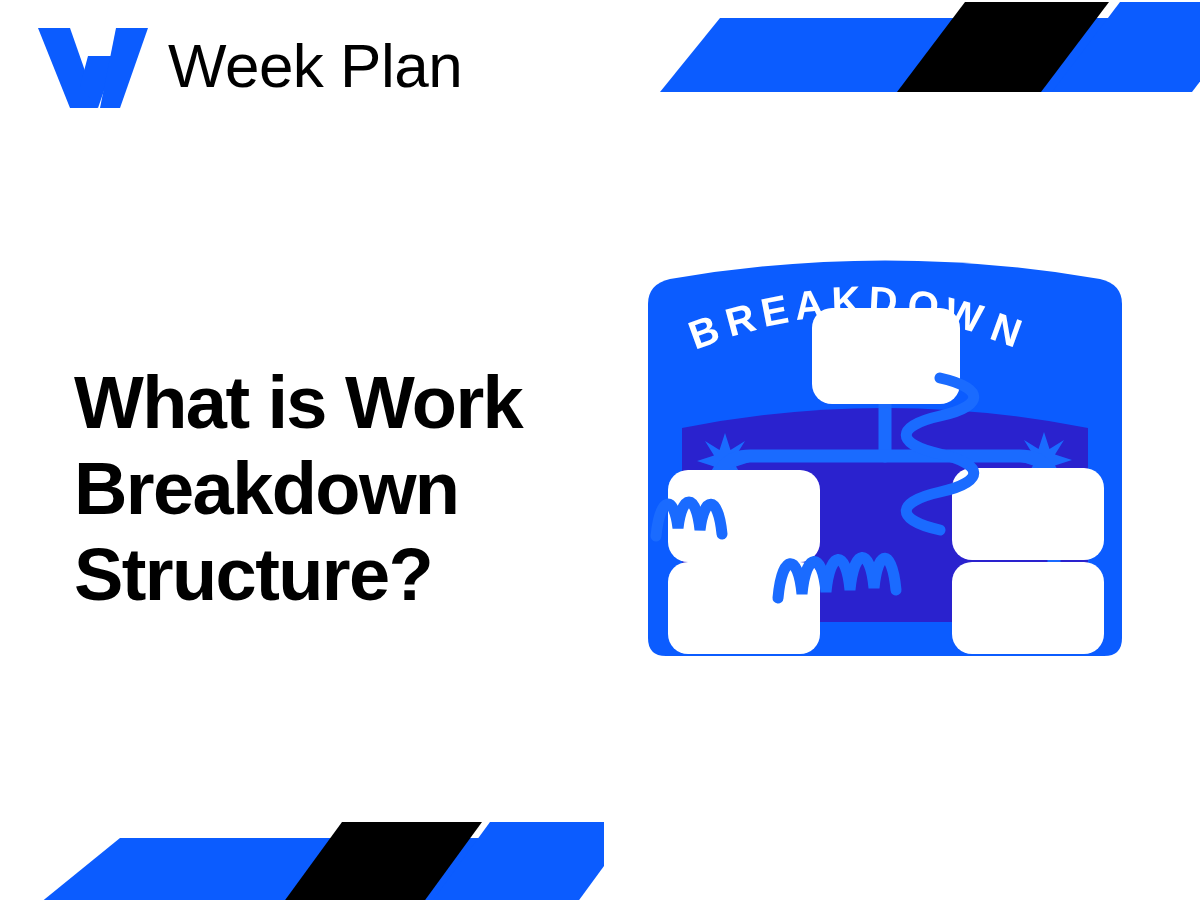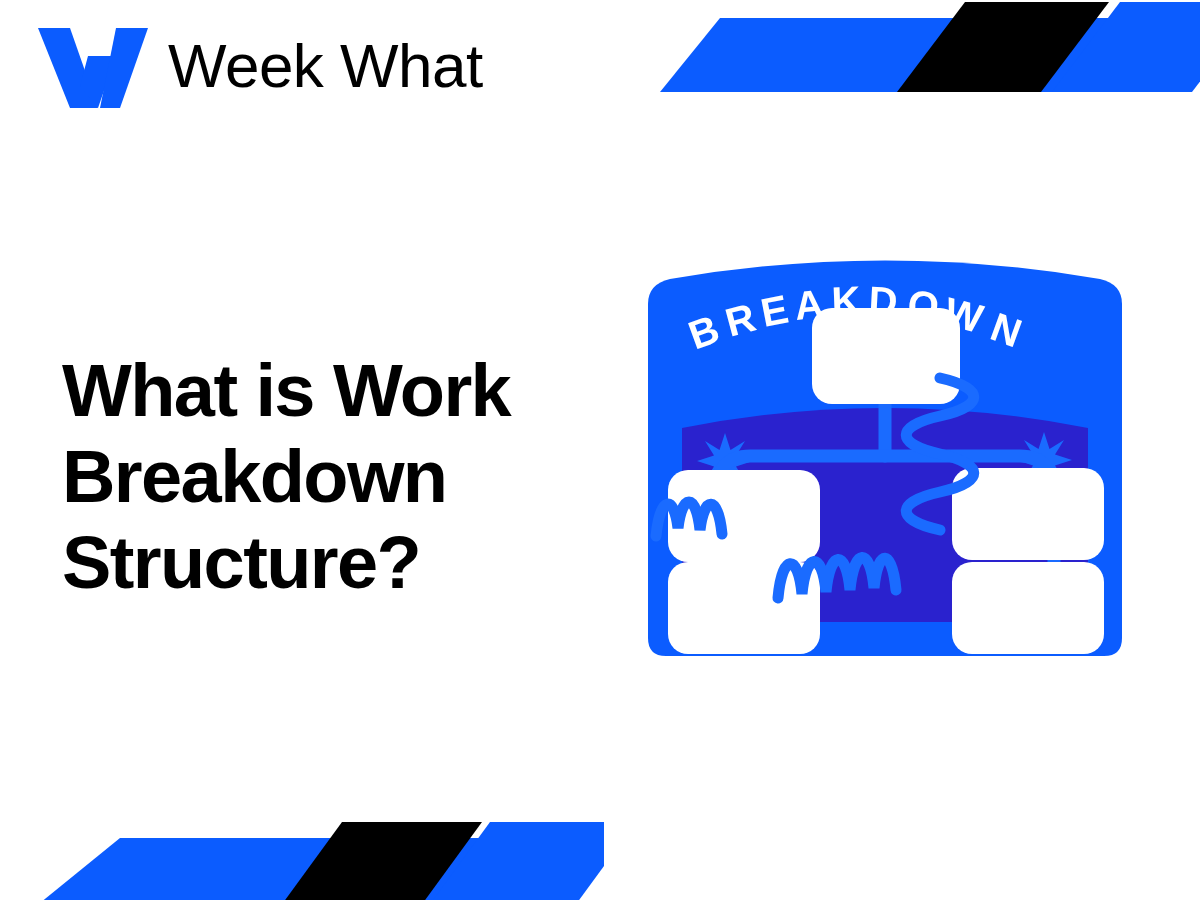--- a/index.html
+++ b/index.html
@@ -68,21 +68,21 @@
     position: absolute;
     left: 62px;
     top: 348px;
     width: 560px;
     font-family: "Liberation Sans", sans-serif;
     font-weight: 700;
     font-size: 74px;
     line-height: 86px;
     letter-spacing: -1.6px;
     color: #000000;
-    margin: 0;
+    margin: 12px;
   }
 
   
   .illustration {
     position: absolute;
     left: 640px;
     top: 246px;
     width: 490px;
     height: 420px;
   }
@@ -110,21 +110,21 @@
       <polygon points="468,6 608,6 540,96 400,96" fill="#0B5CFF"></polygon>
     </svg>
   </div>
 
   <div class="logo-row">
     <svg class="logo-mark" viewBox="0 0 112 84" aria-hidden="true">
       <polygon points="2,4 34,4 62,84 34,84" fill="#0B5CFF"></polygon>
       <polygon points="52,32 80,32 62,84 44,62" fill="#0B5CFF"></polygon>
       <polygon points="80,4 112,4 84,84 64,84" fill="#0B5CFF"></polygon>
     </svg>
-    <div class="logo-text">Week What</div>
+    <div class="logo-text">Week Plan</div>
   </div>
 
   <h1 class="headline">What is Work Breakdown Structure?</h1>
 
   <div class="illustration">
     <svg viewBox="0 0 490 420" aria-hidden="true">
 
       <path fill="#0B5CFF" d="M 8 58
                Q 8 38 30 33
                Q 245 -4 460 33

